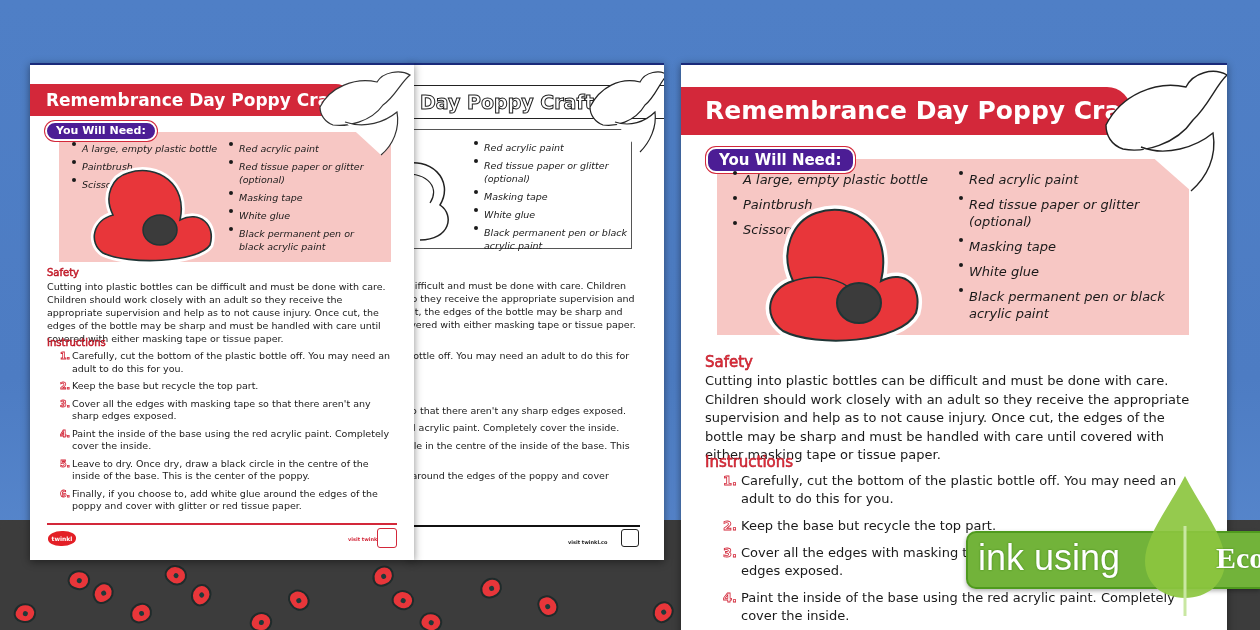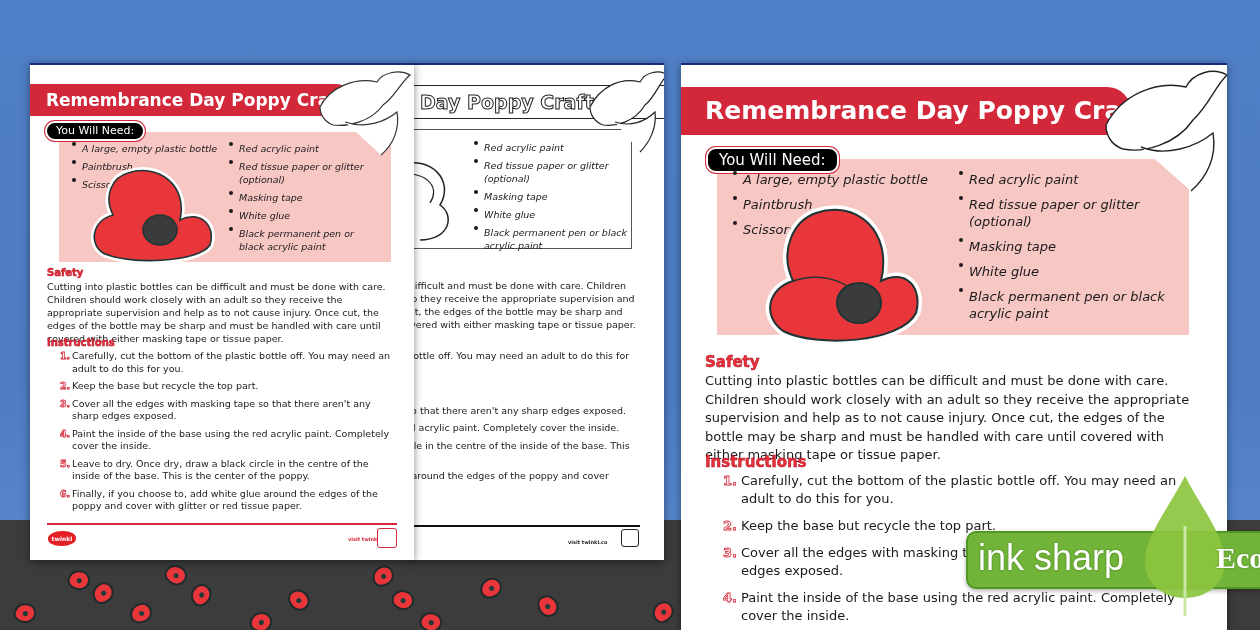--- a/index.html
+++ b/index.html
@@ -42,34 +42,34 @@
     position: absolute; left: 0; background: #d3283a; color: #fff;
     font-weight: bold; white-space: nowrap;
     border-radius: 0 30px 30px 0;
   }
   .title-band.bw {
     background: #fff; color: #fff; border-top: 1.5px solid #222; border-bottom: 1.5px solid #222;
     border-radius: 0;
     -webkit-text-stroke: 1px #222;
   }
   .need-tab {
-    position: absolute; background: #000000; color: #fff; font-weight: normal;
+    position: absolute; background: #4c1d95; color: #fff; font-weight: bold;
     border-radius: 10px; border: 2px solid #fff; box-shadow: 0 0 0 1px #d3283a;
     white-space: nowrap;
   }
   .need-box { position: absolute; background: #f7c7c4; }
   .need-box.bw { background: #fff; border: 1.5px solid #555; }
   ul.items { position: absolute; list-style: none; color: #1a1a1a; }
   ul.items li { position: relative; padding-left: 12px; font-style: italic; }
   ul.items li::before {
     content: ""; position: absolute; left: 2px; width: 4px; height: 4px;
     border-radius: 50%; background: #1a1a1a;
   }
   .section-head {
-    position: absolute; color: #e8303b; font-weight: bold;
+    position: absolute; color: #e8303b; font-weight: normal;
     -webkit-text-stroke: 0.5px #b01020;
   }
   .para { position: absolute; color: #1a1a1a; }
   ol.steps { position: absolute; list-style: none; color: #1a1a1a; }
   ol.steps li { position: relative; }
   ol.steps .num {
     position: absolute; color: #fff; font-weight: bold;
     -webkit-text-stroke: 0.8px #d3283a;
   }
   .footer-line { position: absolute; height: 2px; background: #d3283a; }
@@ -246,14 +246,14 @@
     <path d="M5 60 C20 30 55 15 85 22 C92 8 112 2 126 10 C115 20 108 40 92 55 C75 80 42 88 22 84 C10 80 5 70 5 60Z" fill="#fff" stroke="#222" stroke-width="1.4"></path>
     <path d="M40 82 C65 92 95 82 112 68 C116 92 106 112 90 126" fill="#fff" stroke="#222" stroke-width="1.4"></path>
   </svg>
 </div>
 
 <div class="eco-badge"></div>
 <svg class="eco-leaf" width="90" height="140" viewBox="0 0 90 140">
   <path d="M45 0 C60 30 85 60 85 85 C85 108 67 122 45 122 C23 122 5 108 5 85 C5 60 30 30 45 0Z" fill="#8cc63f" opacity="0.92"></path>
   <line x1="45" y1="50" x2="45" y2="140" stroke="#c9e7a2" stroke-width="3"></line>
 </svg>
-<div class="eco-text">ink sharp</div>
+<div class="eco-text">ink using</div>
 <div class="eco-label">Eco</div>
 
 </body></html>

